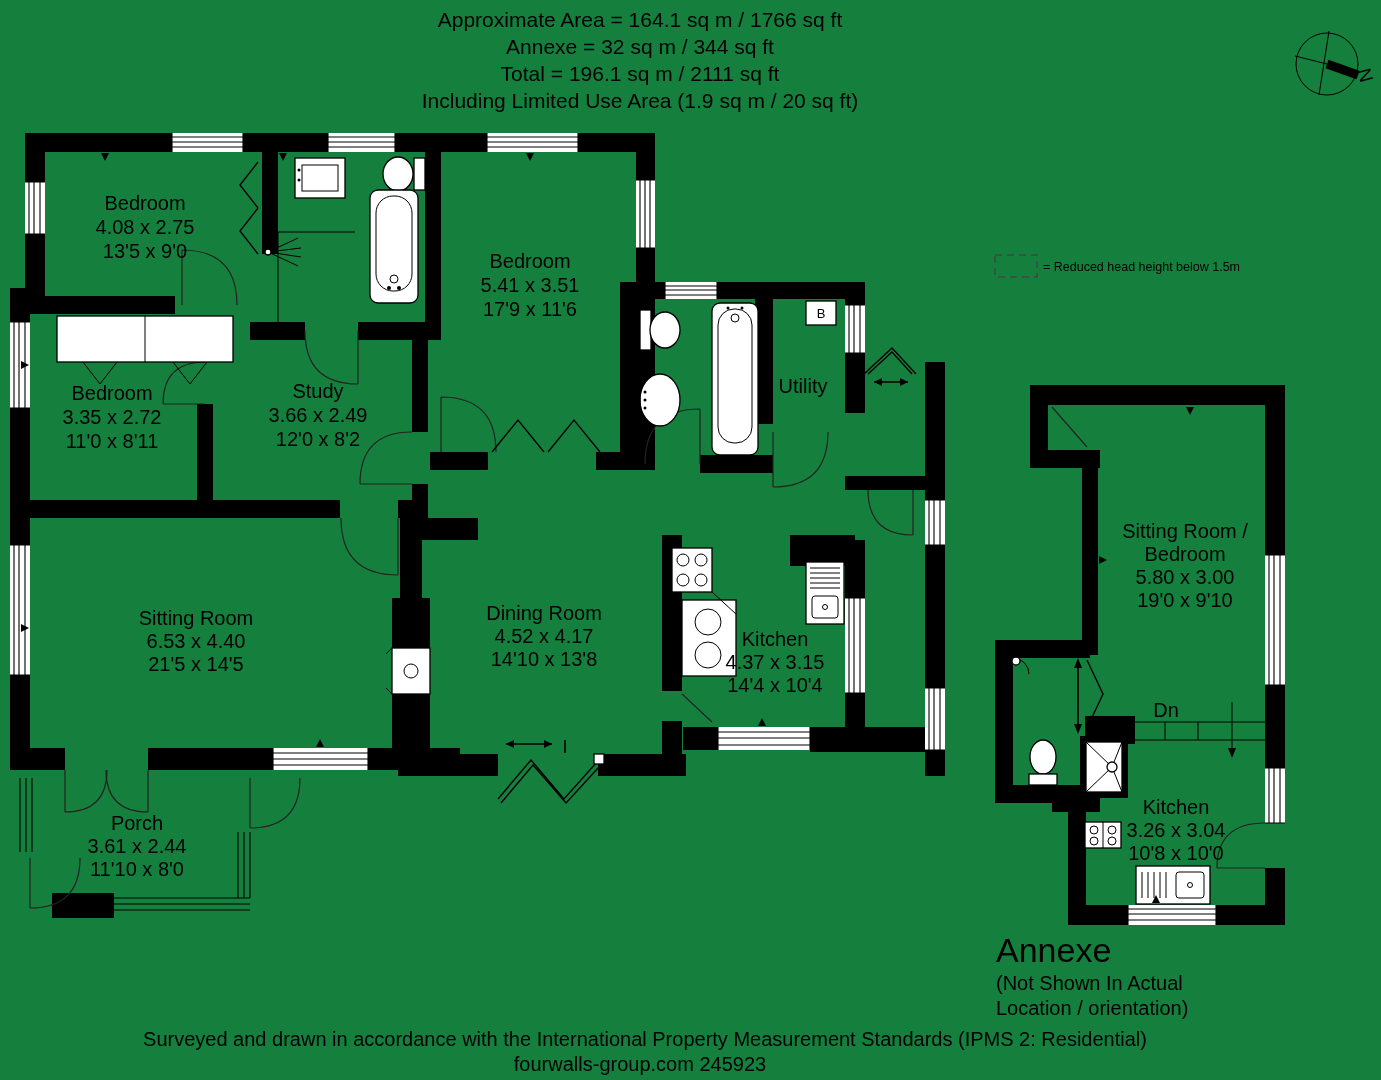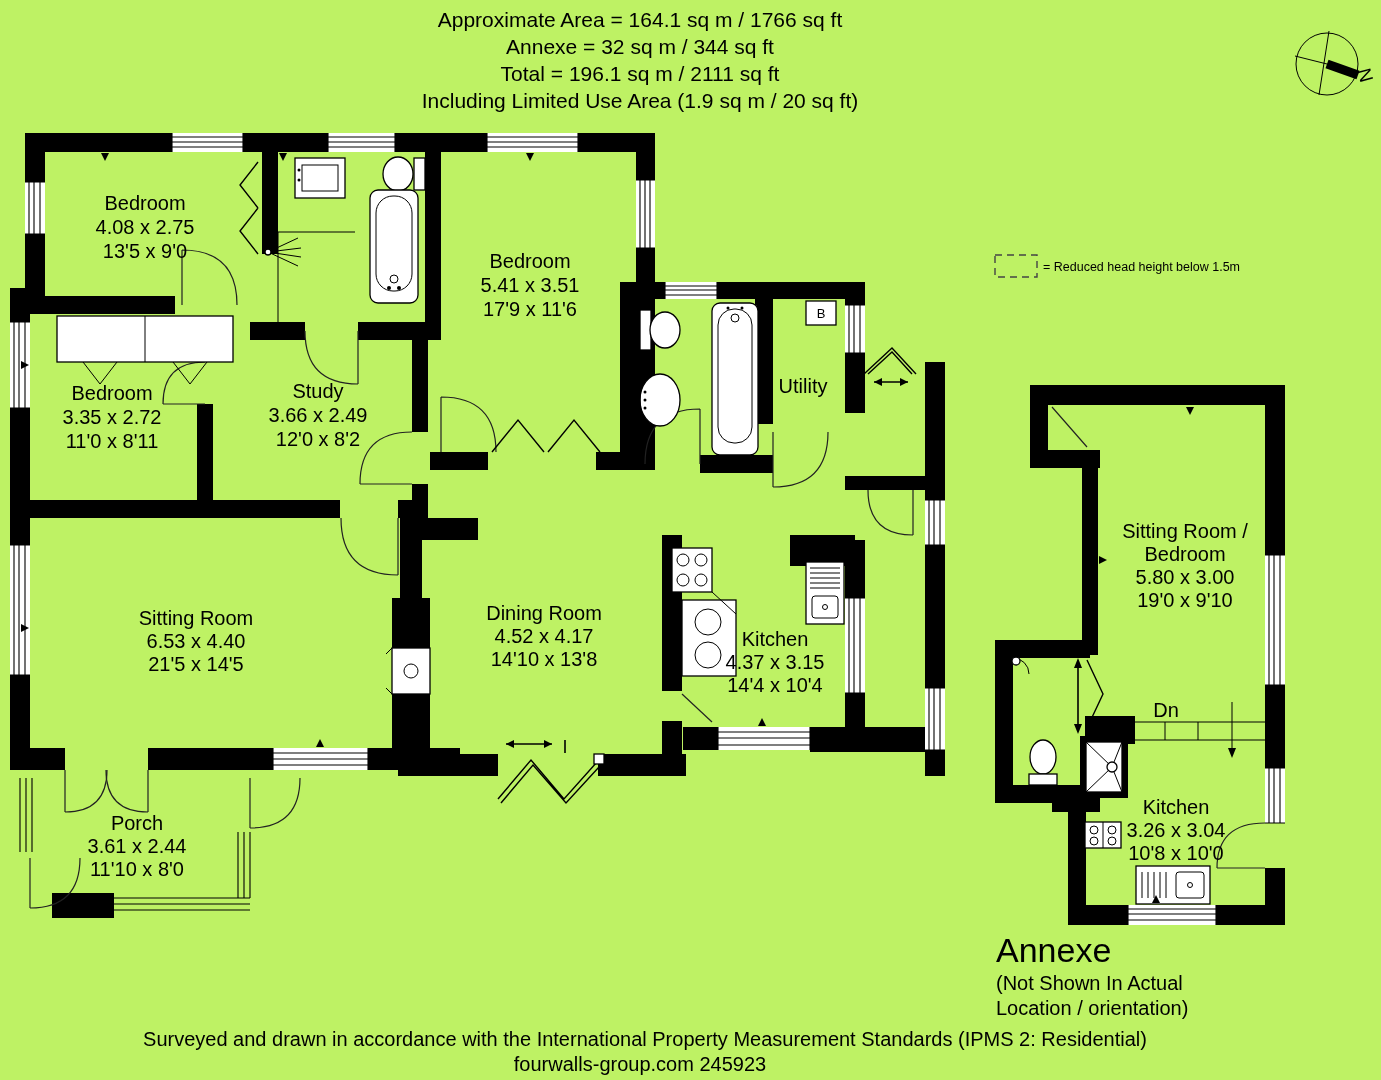--- a/index.html
+++ b/index.html
@@ -1,16 +1,16 @@
 <!DOCTYPE html>
 <html><head>
 <meta charset="utf-8">
 <style>
   html,body{margin:0;padding:0;background:#fff;}
-  #stage{position:relative;width:1381px;height:1080px;background:#bef264;overflow:hidden;}
+  #stage{position:relative;width:1381px;height:1080px;background:#15803d;overflow:hidden;}
   svg{display:block;}
   text{font-family:"Liberation Sans",sans-serif;fill:#000;}
   .hdr{font-size:21px;text-anchor:middle;}
   .room{font-size:20px;text-anchor:middle;}
   .sm{font-size:12.5px;}
   .tiny{font-size:13px;text-anchor:middle;}
   .big{font-size:34px;}
   .note{font-size:20px;}
   .ftr{font-size:20px;text-anchor:middle;}
   .wall{fill:#000;stroke:none;}

